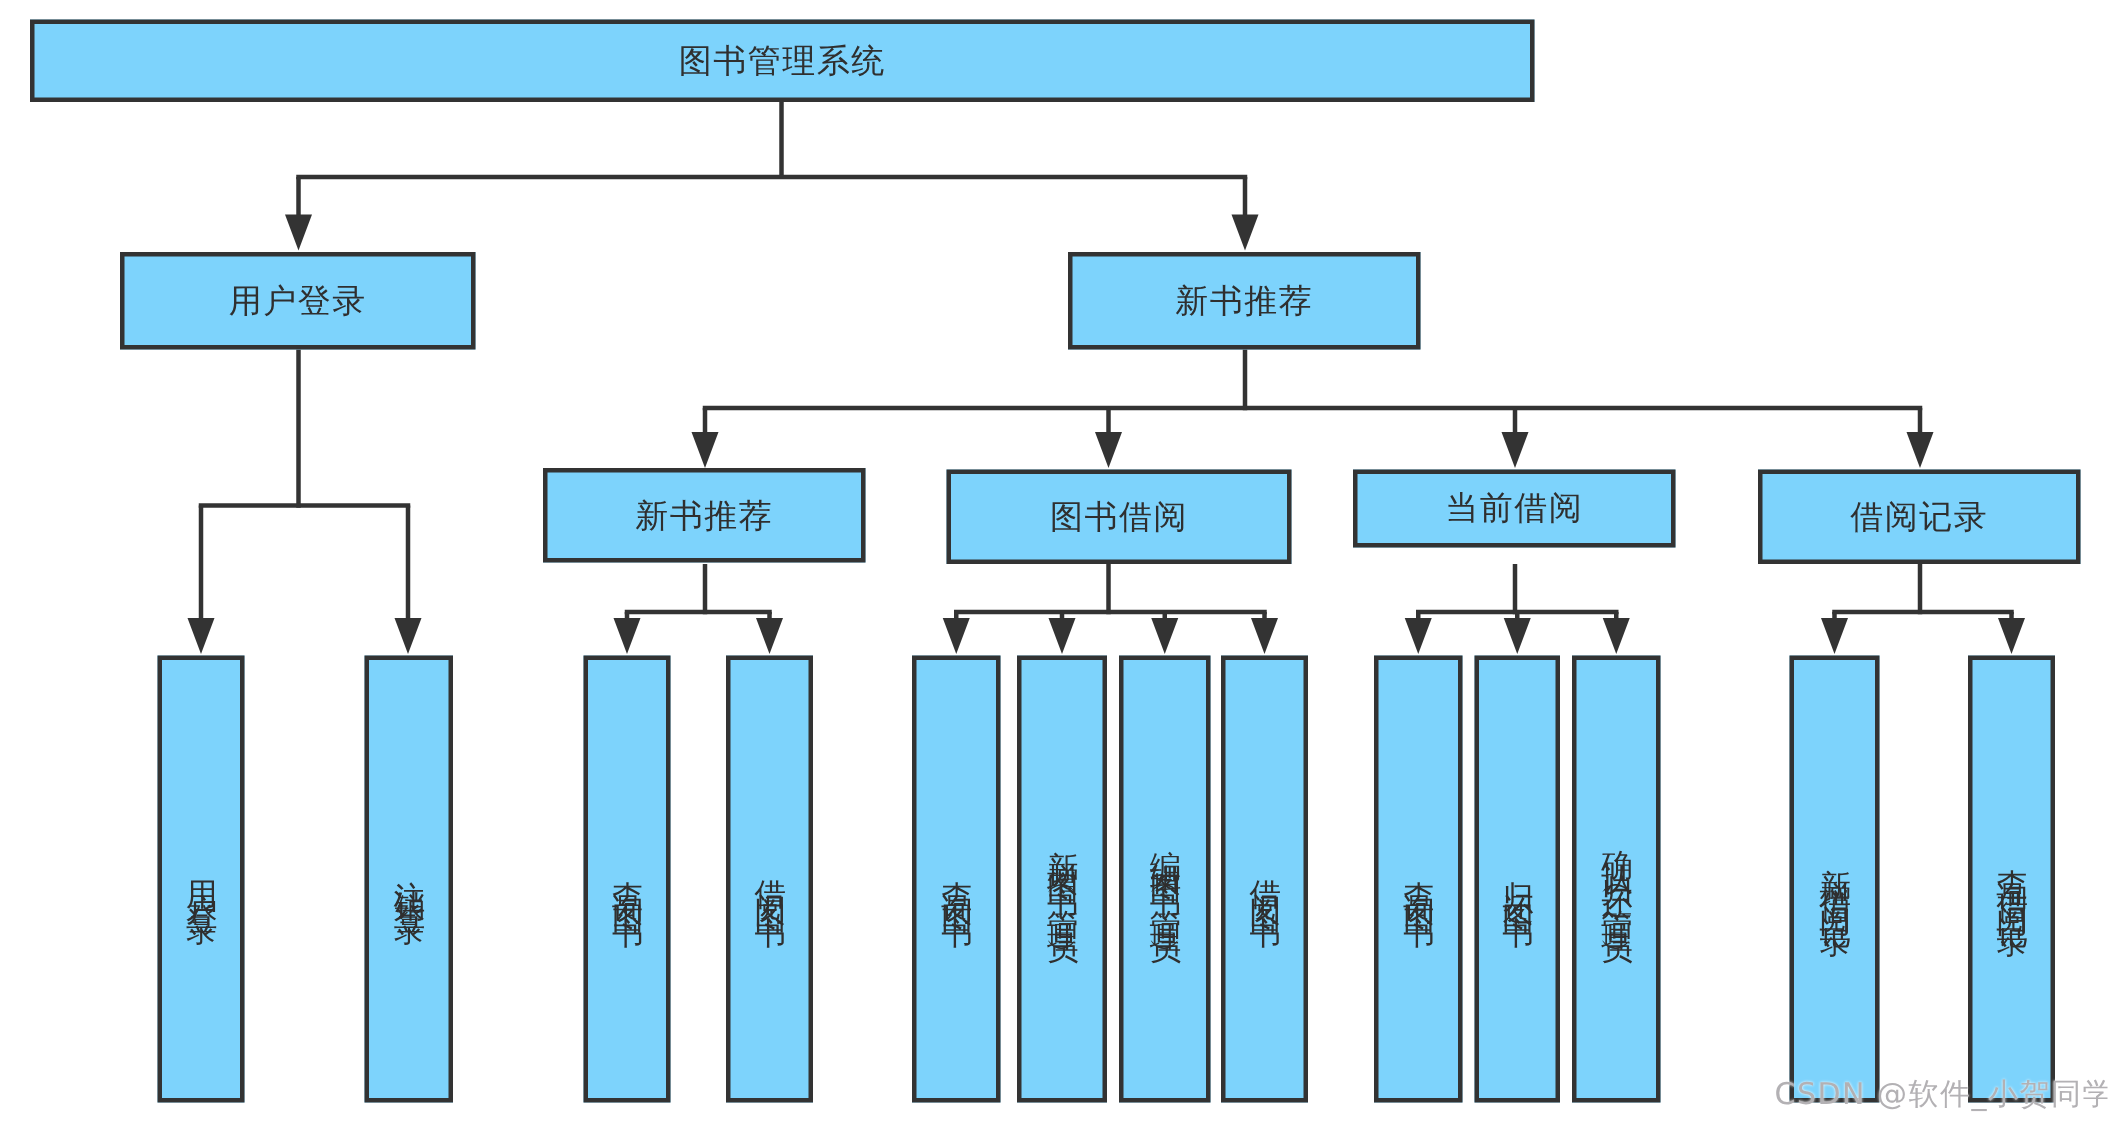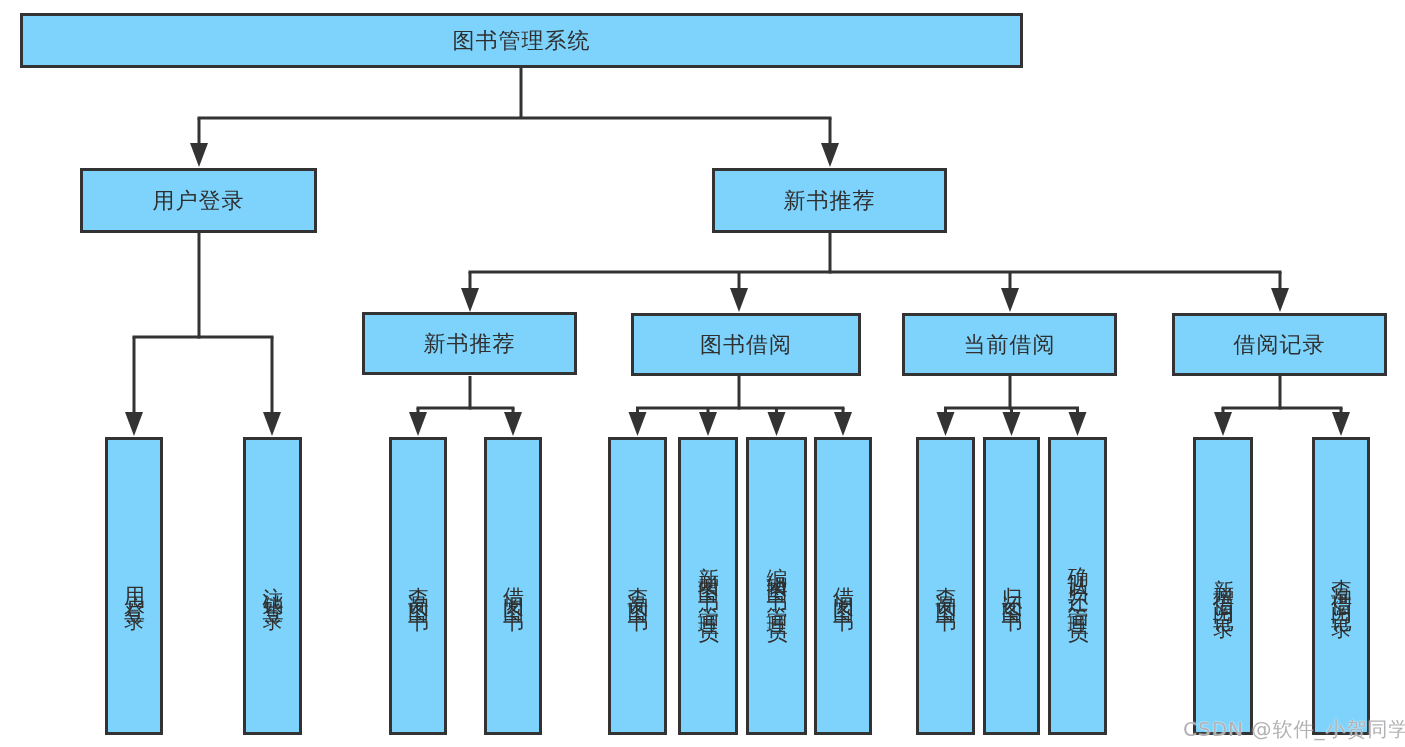--- a/index.html
+++ b/index.html
@@ -50,21 +50,21 @@
     padding: 6px 0;
   }
   
   #root-box      { left: 20px;   top: 13px;  width: 1003px; height: 55px; }
   
   #n-user-login  { left: 80px;   top: 168px; width: 237px;  height: 65px; }
   #n-book-mgmt   { left: 712px;  top: 168px; width: 235px;  height: 65px; }
   
   #n-new-book    { left: 362px;  top: 312px; width: 215px;  height: 63px; }
   #n-book-borrow { left: 631px;  top: 313px; width: 230px;  height: 63px; }
-  #n-current     { left: 902px;  top: 313px; width: 215px;  height: 63px; }
+  #n-current     { left: 902px;  top: 313px; width: 215px;  height: 52px; }
   #n-record      { left: 1172px; top: 313px; width: 215px;  height: 63px; }
   
   .leaf { top: 437px; height: 298px; }
   #leaf-a1 { left: 105px;  width: 58px; }
   #leaf-a2 { left: 243px;  width: 59px; }
   #leaf-b1 { left: 389px;  width: 58px; }
   #leaf-b2 { left: 484px;  width: 58px; }
   #leaf-c1 { left: 608px;  width: 59px; }
   #leaf-c2 { left: 678px;  width: 60px; }
   #leaf-c3 { left: 746px;  width: 61px; }

